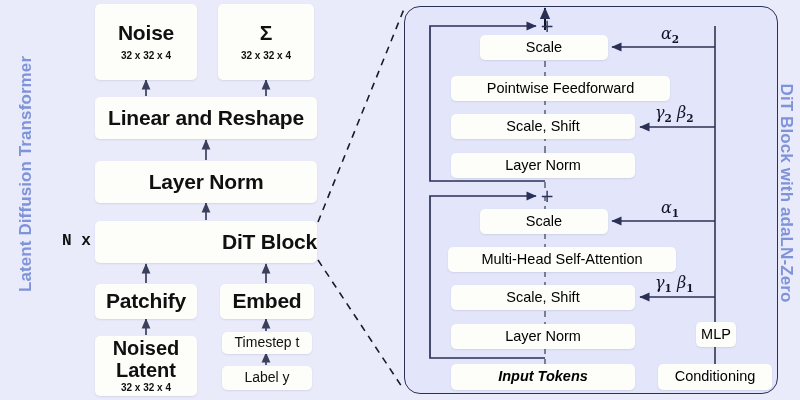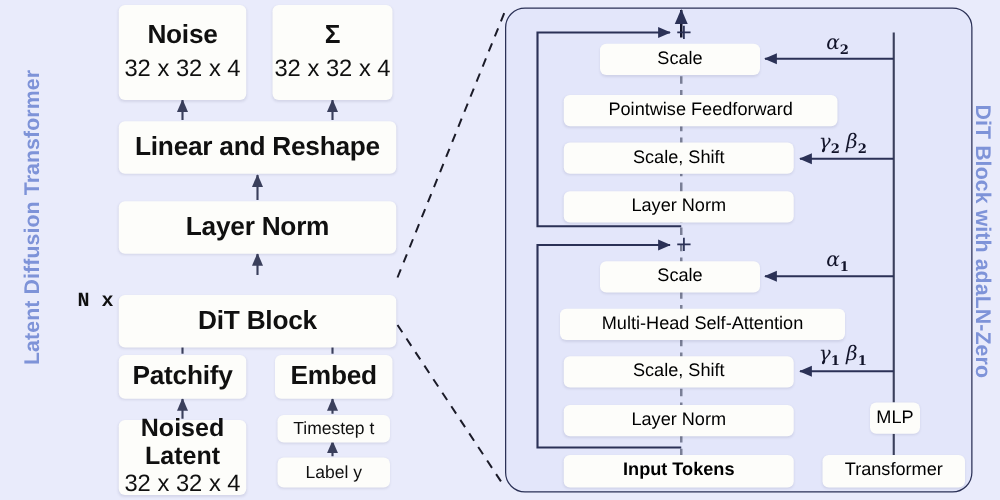--- a/index.html
+++ b/index.html
@@ -21,21 +21,21 @@
     color:#101010;
     box-shadow:0 1px 2px rgba(40,40,80,.10);
     text-align:center;
     line-height:1.08;
     box-sizing:border-box;
   }
 
   
   .big{font-size:21px;font-weight:bold;letter-spacing:-.2px;}
   .mid{font-size:20px;font-weight:bold;}
-  .sub{font-size:19px;font-weight:normal;}
+  .sub{font-size:10px;font-weight:bold;}
   .plain{font-size:14px;font-weight:normal;}
 
   
   .rnode{font-size:14.5px;font-weight:normal;color:#000000;}
 
   
   .vlabel{
     position:absolute;
     color:#7e93d8;
     font-weight:bold;
@@ -182,21 +182,21 @@
   </div>
 
   <div class="box" style="left:95px;top:97px;width:222px;height:42px;">
     <span class="big">Linear and Reshape</span>
   </div>
 
   <div class="box" style="left:95px;top:161px;width:222px;height:42px;">
     <span class="big">Layer Norm</span>
   </div>
 
-  <div class="box" style="left:95px;top:236px;width:222px;height:42px;">
+  <div class="box" style="left:95px;top:221px;width:222px;height:42px;align-items:flex-end;">
     <span class="big">DiT Block</span>
   </div>
 
   <div class="box" style="left:95px;top:284px;width:102px;height:35px;">
     <span class="big">Patchify</span>
   </div>
 
   <div class="box" style="left:220px;top:284px;width:94px;height:35px;">
     <span class="big">Embed</span>
   </div>
@@ -240,30 +240,30 @@
   </div>
 
   <div class="box" style="left:451px;top:285px;width:184px;height:25px;">
     <span class="rnode">Scale, Shift</span>
   </div>
 
   <div class="box" style="left:451px;top:324px;width:184px;height:25px;">
     <span class="rnode">Layer Norm</span>
   </div>
 
-  <div class="box" style="left:451px;top:364px;width:184px;height:26px;">
+  <div class="box" style="left:451px;top:364px;width:184px;height:26px;font-style:italic;">
     <span class="rnode" style="font-weight:bold;">Input Tokens</span>
   </div>
 
   <div class="box" style="left:696px;top:322px;width:40px;height:25px;">
     <span class="rnode">MLP</span>
   </div>
 
   <div class="box" style="left:658px;top:364px;width:114px;height:26px;">
-    <span class="rnode">Transformer</span>
+    <span class="rnode">Conditioning</span>
   </div>
 
   <div class="greek" style="left:661px;top:24px;">
     <span>α</span><sub>2</sub>
   </div>
 
   <div class="greek" style="left:655px;top:103px;">
     <span>γ</span><sub>2</sub><span style="display:inline-block;width:5px;"></span><span>β</span><sub>2</sub>
   </div>
 

